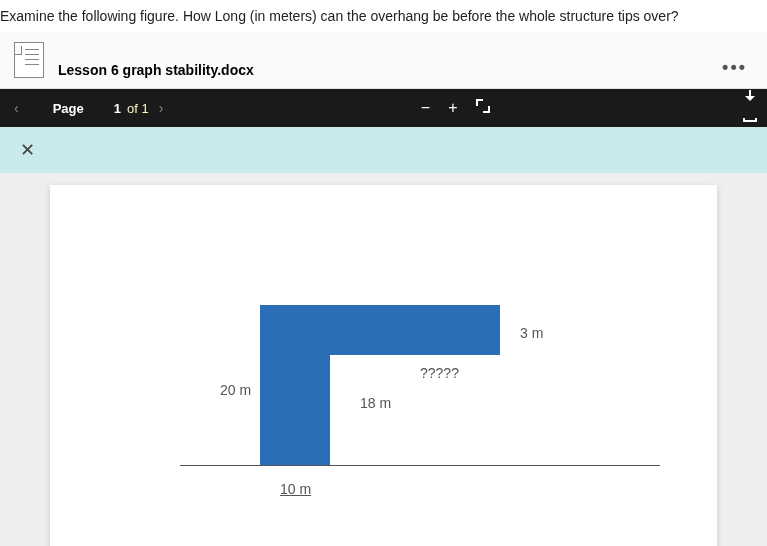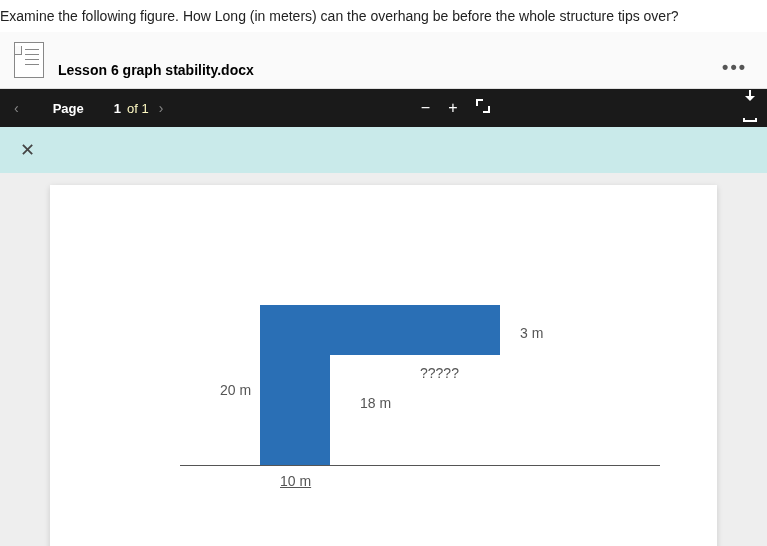--- a/index.html
+++ b/index.html
@@ -127,21 +127,21 @@
     background:#2a6fb5;
   }
   .hblock{
     position:absolute;
     left:70px;top:60px;
     width:240px;height:50px;
     background:#2a6fb5;
   }
   .lbl{position:absolute;font-size:14px;color:#555;}
   .lbl-20{left:30px;top:137px;}
-  .lbl-10{left:90px;top:228px;text-decoration:underline;}
+  .lbl-10{left:90px;top:236px;text-decoration:underline;}
   .lbl-17{left:170px;top:150px;}
   .lbl-q {left:230px;top:120px;}
   .lbl-3 {left:330px;top:80px;}
 </style>
 </head>
 <body>
 
 <div class="question">Examine the following figure. How Long (in meters) can the overhang be before the whole structure tips over?</div>
 
 <div class="file-header">

